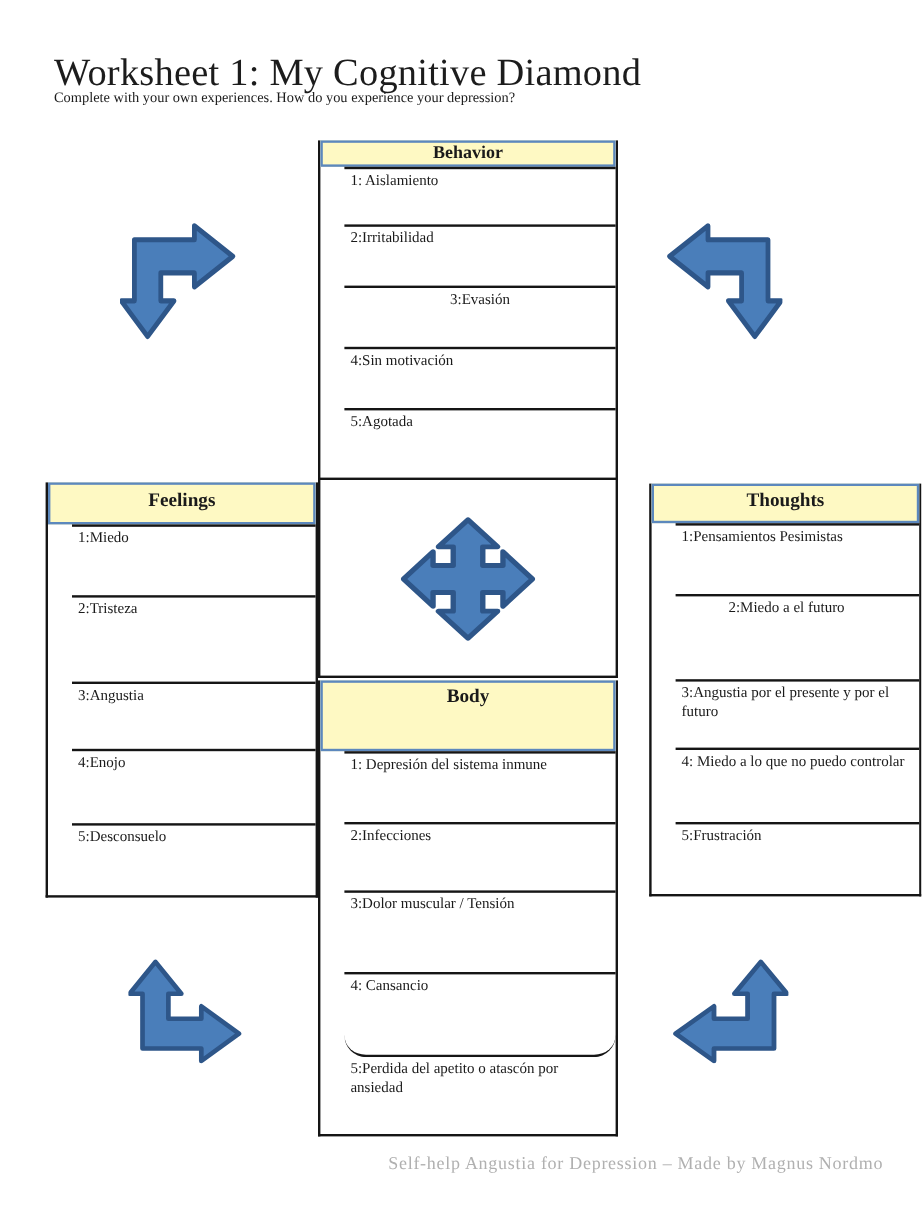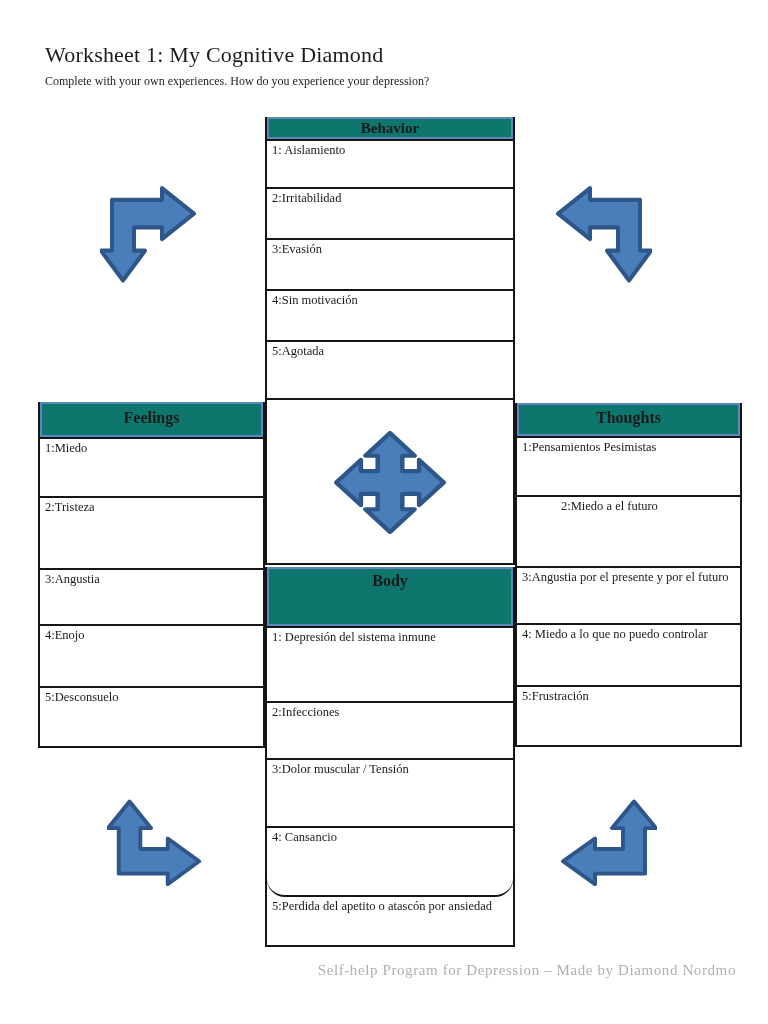--- a/index.html
+++ b/index.html
@@ -1,60 +1,60 @@
 <!DOCTYPE html>
 <html><head>
 <meta charset="utf-8">
 <style>
   html,body{margin:0;padding:0;background:#ffffff;}
   #page{position:relative;width:768px;height:1024px;background:#ffffff;overflow:hidden;
         font-family:"Liberation Serif",serif;color:#1a1a1a;}
 
   
-  #title{position:absolute;left:45px;top:42px;font-size:22px;font-weight:400;letter-spacing:0.2px;color:#1c1c1c;white-space:nowrap;}
+  #title{position:absolute;left:45px;top:42px;font-size:32px;font-weight:400;letter-spacing:0.2px;color:#1c1c1c;white-space:nowrap;}
   #subtitle{position:absolute;left:45px;top:74px;font-size:12px;color:#1c1c1c;white-space:nowrap;}
   #footer{position:absolute;right:32px;top:962px;font-size:15px;color:#b0b0b0;letter-spacing:0.6px;white-space:nowrap;}
 
   
   .quad{position:absolute;box-sizing:border-box;border:2px solid #151515;border-top:none;background:#fff;}
-  .hd{box-sizing:border-box;border:2px solid #5c88bd;background:#0f766e;text-align:center;
+  .hd{box-sizing:border-box;border:2px solid #5c88bd;background:#fef9c3;text-align:center;
       font-weight:bold;font-size:16px;}
-  .rows{box-sizing:border-box;border-top:2px solid #151515;}
+  .rows{box-sizing:border-box;border-top:2px solid #151515;margin-left:20px;}
   .row{box-sizing:border-box;border-bottom:2px solid #151515;font-size:12.5px;line-height:1.25;
        padding:2px 5px;overflow:hidden;}
   .row:last-child{border-bottom:none;}
 
   #behavior{left:265px;top:117px;width:250px;height:283px;}
   #behavior .hd{height:22px;line-height:19px;font-size:15px;}
   #behavior .row:nth-child(1){height:48px;}
   #behavior .row:nth-child(2){height:51px;}
-  #behavior .row:nth-child(3){height:51px;}
+  #behavior .row:nth-child(3){height:51px;text-align:center;}
   #behavior .row:nth-child(4){height:51px;}
   #behavior .row:nth-child(5){height:69px;}
 
   #gap-cell{position:absolute;left:265px;top:399px;width:250px;height:166px;box-sizing:border-box;
             border-left:2px solid #151515;border-right:2px solid #151515;border-bottom:2px solid #151515;}
 
   #body-box{left:265px;top:567px;width:250px;height:380px;}
   #body-box .hd{height:59px;padding-top:3px;}
-  #body-box .row:nth-child(1){height:75px;}
+  #body-box .row:nth-child(1){height:59px;}
   #body-box .row:nth-child(2){height:57px;}
   #body-box .row:nth-child(3){height:68px;}
   #body-box .row:nth-child(4){height:69px;border-radius:18px;}
   #body-box .row:nth-child(5){height:65px;}
 
   #feelings{left:38px;top:402px;width:227px;height:346px;}
   #feelings .hd{height:35px;padding-top:5px;}
   #feelings .row:nth-child(1){height:59px;}
   #feelings .row:nth-child(2){height:72px;}
   #feelings .row:nth-child(3){height:56px;}
   #feelings .row:nth-child(4){height:62px;}
   #feelings .row:nth-child(5){height:61px;}
 
-  #thoughts{left:515px;top:403px;width:227px;height:344px;}
+  #thoughts{left:541px;top:403px;width:227px;height:344px;}
   #thoughts .hd{height:33px;padding-top:4px;}
   #thoughts .row:nth-child(1){height:59px;}
   #thoughts .row:nth-child(2){height:71px;padding-left:44px;}
   #thoughts .row:nth-child(3){height:57px;}
   #thoughts .row:nth-child(4){height:62px;}
   #thoughts .row:nth-child(5){height:60px;}
 
   
   .arrow{position:absolute;}
   .arrow polygon{fill:#4a7eba;stroke:#2e5689;stroke-width:4;stroke-linejoin:round;}
@@ -127,14 +127,14 @@
   <svg class="arrow" id="arrow-center" viewBox="0 0 100 100" preserveAspectRatio="none">
     <polygon points="50,2 72,24 61,24 61,39 76,39 76,28 98,50 76,72 76,61 61,61 61,76 72,76 50,98 28,76 39,76 39,61 24,61 24,72 2,50 24,28 24,39 39,39 39,24 28,24"></polygon>
   </svg>
   <svg class="arrow" id="arrow-bottom-left" viewBox="0 0 100 100" preserveAspectRatio="none">
     <polygon points="12,14 62,14 62,3 94,27 62,51 62,40 34,40 34,62 45,62 23,90 1,62 12,62"></polygon>
   </svg>
   <svg class="arrow" id="arrow-bottom-right" viewBox="0 0 100 100" preserveAspectRatio="none">
     <polygon points="12,14 62,14 62,3 94,27 62,51 62,40 34,40 34,62 45,62 23,90 1,62 12,62"></polygon>
   </svg>
 
-  <div id="footer">Self-help Program for Depression – Made by Diamond Nordmo</div>
+  <div id="footer">Self-help Angustia for Depression – Made by Magnus Nordmo</div>
 </div>
 
 </body></html>

